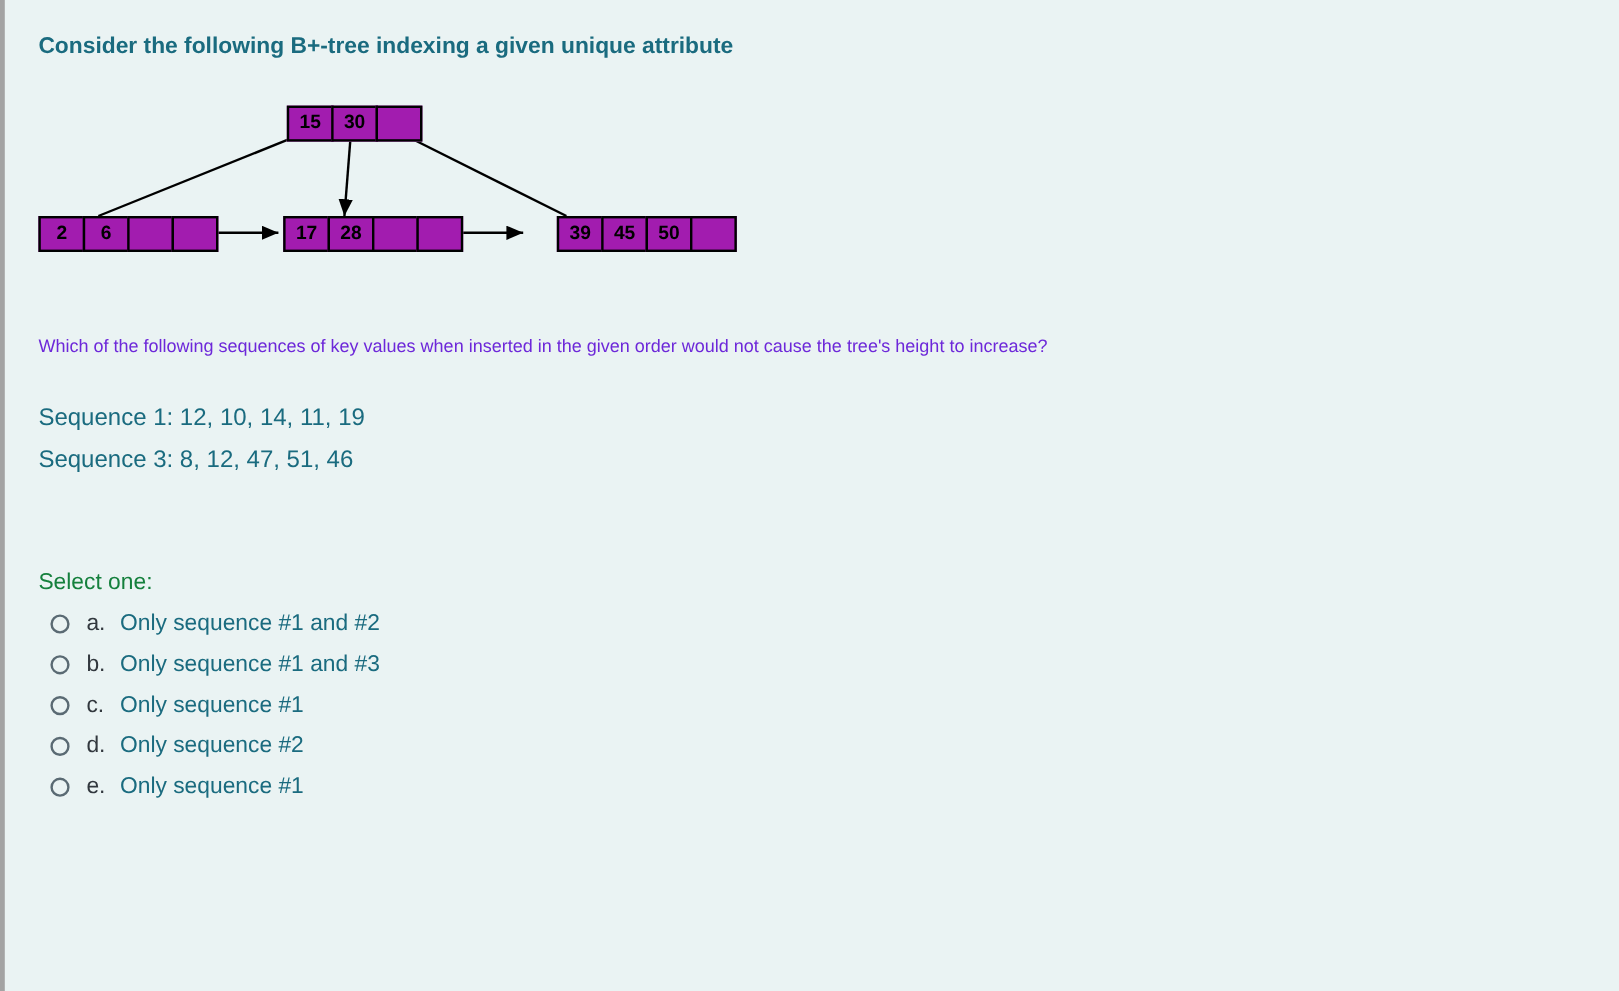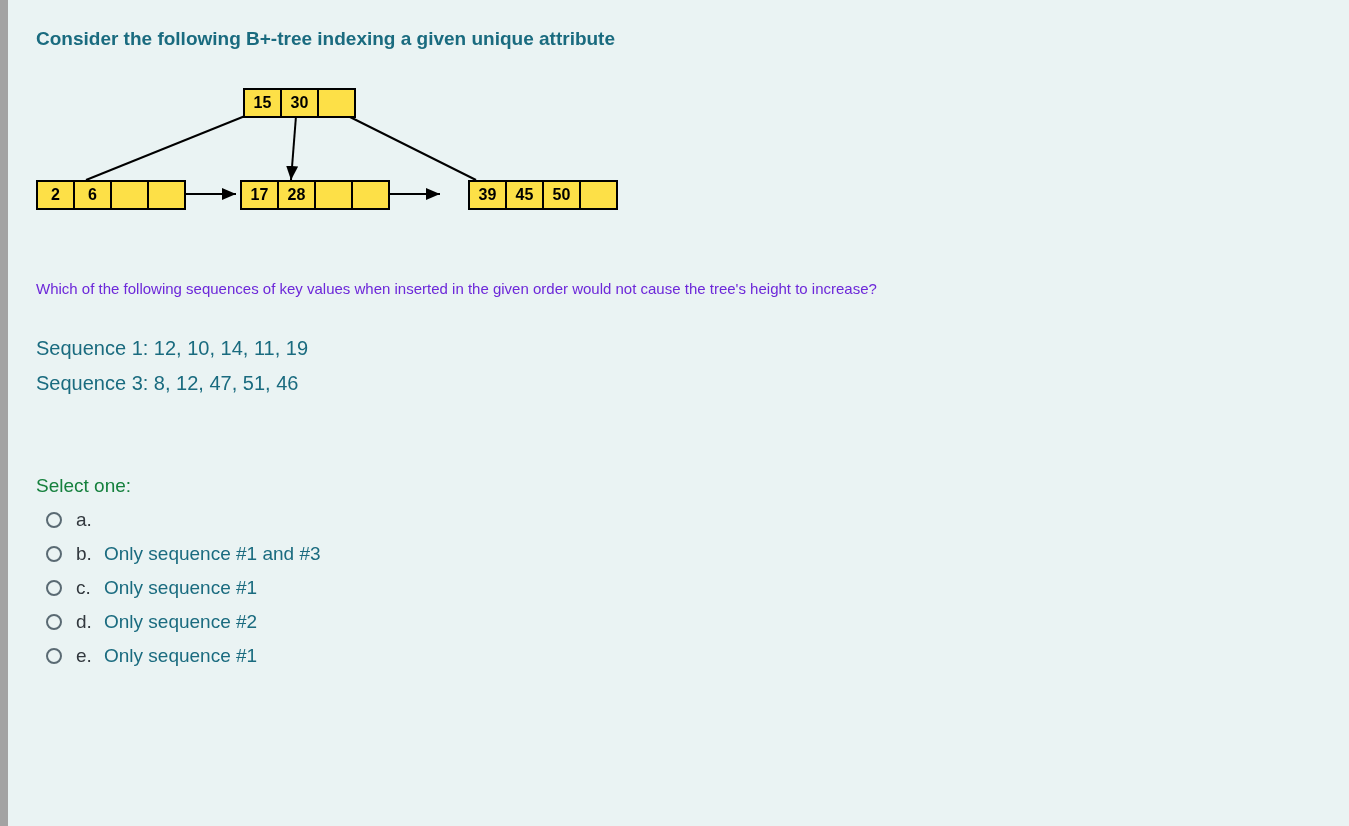--- a/index.html
+++ b/index.html
@@ -7,21 +7,21 @@
     padding: 0;
     background: #eaf3f3;
     font-family: "Segoe UI", "Helvetica Neue", Arial, sans-serif;
     color: #1a6b7f;
   }
   .page {
     box-sizing: border-box;
     padding: 28px 28px 20px 28px;
     width: 1099px;
     min-height: 826px;
-    border-left: 8px solid #a3a3a3;
+    border-left: 4px solid #a3a3a3;
     background: #eaf3f3;
   }
   .title {
     font-size: 19px;
     font-weight: 700;
     color: #1a6b7f;
     margin: 0 0 30px 0;
   }
   .tree-area {
     position: relative;
@@ -38,21 +38,21 @@
     width: 35px;
     height: 26px;
     border: 2px solid #000;
     margin-left: -2px;
     display: flex;
     align-items: center;
     justify-content: center;
     font-weight: 700;
     font-size: 16px;
     color: #000;
-    background: #fde047;
+    background: #a21caf;
   }
   .cell:first-child { margin-left: 0; }
   .p-question {
     font-size: 15px;
     color: #6d28d9;
     margin: 20px 0 40px 0;
   }
   .p-seq {
     font-size: 20px;
     color: #1a6b7f;
@@ -154,20 +154,21 @@
 
   <p class="p-seq">Sequence 1: 12, 10, 14, 11, 19</p>
   <p class="p-seq">Sequence 3: 8, 12, 47, 51, 46</p>
 
   <div class="select-label">Select one:</div>
 
   <div class="options">
     <div class="option-row">
       <span class="radio"></span>
       <span class="opt-letter">a.</span>
+      <span class="opt-text">Only sequence #1 and #2</span>
     </div>
     <div class="option-row">
       <span class="radio"></span>
       <span class="opt-letter">b.</span>
       <span class="opt-text">Only sequence #1 and #3</span>
     </div>
     <div class="option-row">
       <span class="radio"></span>
       <span class="opt-letter">c.</span>
       <span class="opt-text">Only sequence #1</span>

